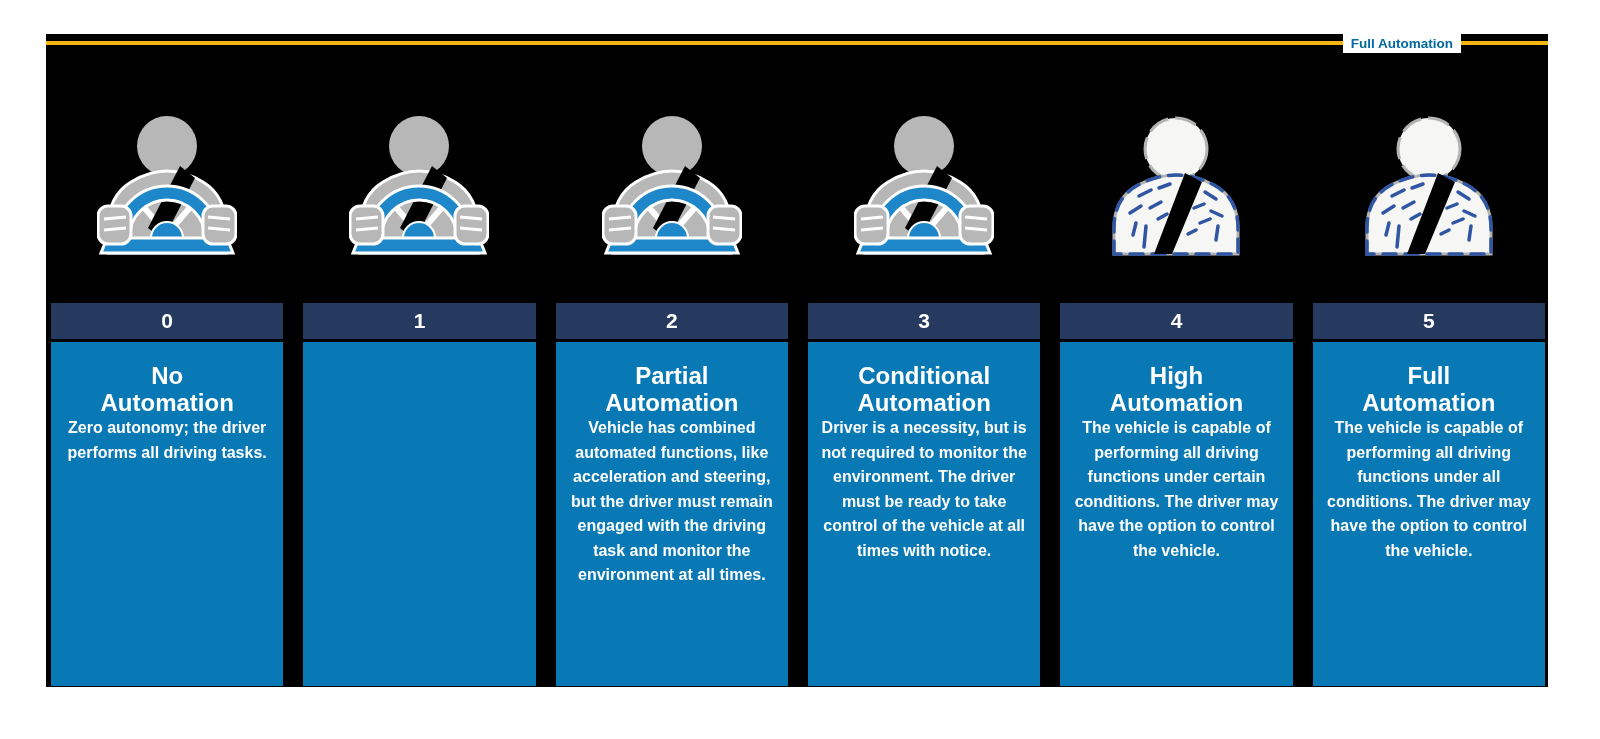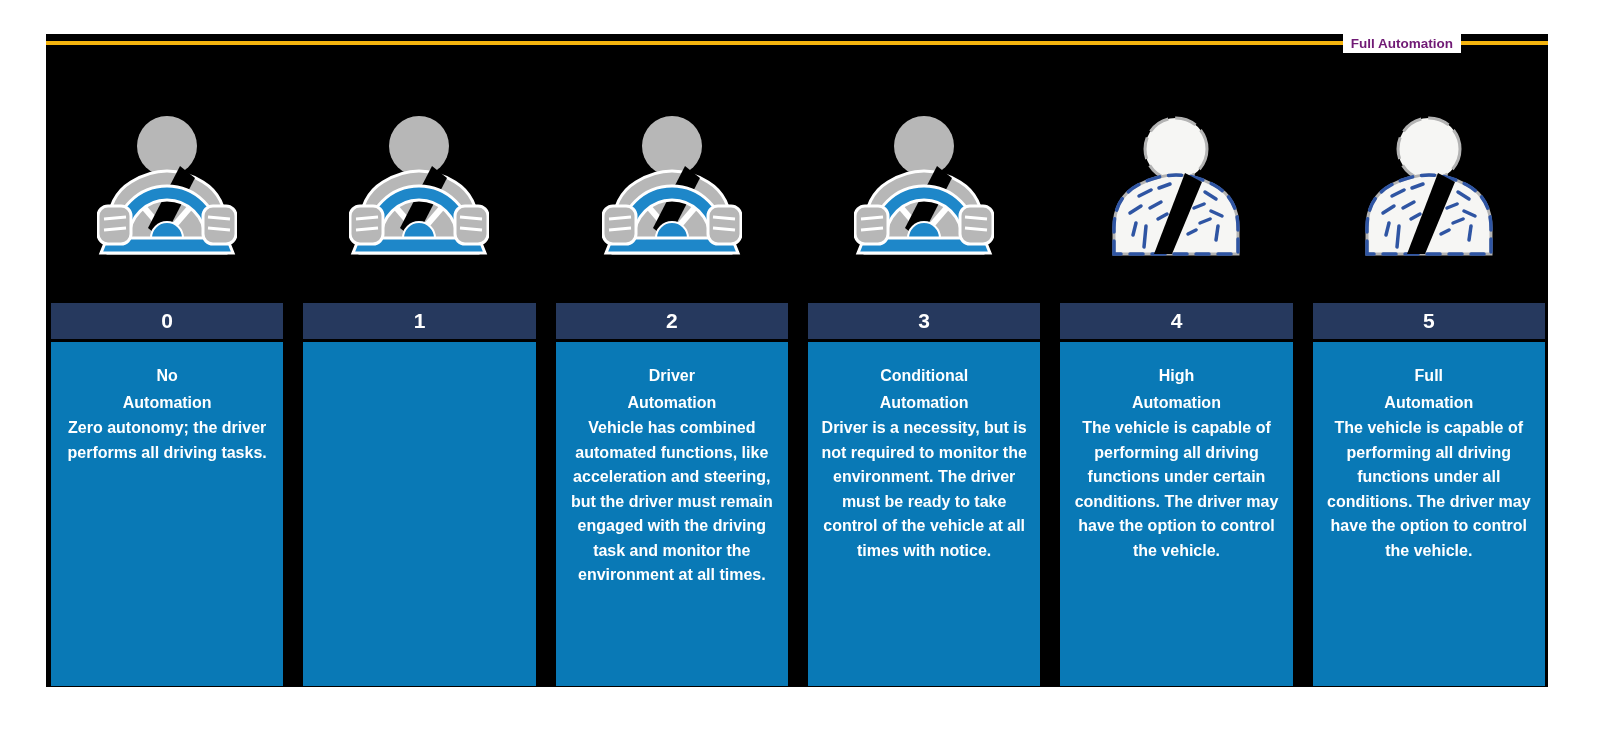--- a/index.html
+++ b/index.html
@@ -1,28 +1,28 @@
 <!DOCTYPE html>
 <html><head>
 <meta charset="utf-8">
 <style>
   html,body{margin:0;padding:0;background:#ffffff;}
   body{width:1600px;height:739px;position:relative;font-family:"Liberation Sans",sans-serif;}
   .board{position:absolute;left:46px;top:34px;width:1502px;height:653px;background:#000000;}
   .accent-line{position:absolute;left:0;right:0;top:7px;height:4px;background:#F5B40E;}
-  .tooltip{position:absolute;top:0;right:87px;background:#ffffff;color:#701a75;
+  .tooltip{position:absolute;top:0;right:87px;background:#ffffff;color:#0369a1;
            font-size:13.5px;font-weight:700;padding:2px 8px;line-height:15px;white-space:nowrap;}
   .columns{position:absolute;left:5px;right:3px;top:0;bottom:1px;display:flex;gap:20px;}
   .column{flex:1;display:flex;flex-direction:column;min-width:0;}
   .icon-box{height:269px;display:flex;justify-content:center;align-items:flex-start;}
   .icon-box svg{margin-top:82px;width:140px;height:140px;}
   .num-header{height:36px;background:#26395E;color:#ffffff;display:flex;align-items:center;
               justify-content:center;font-size:21px;font-weight:700;margin-bottom:3px;}
   .card{flex:1;background:#0979B6;color:#ffffff;text-align:center;padding:20px 12px 0 12px;}
-  .card-title{font-size:16px;line-height:27px;font-weight:700;}
+  .card-title{font-size:24px;line-height:27px;font-weight:700;}
   .card-desc{font-size:16px;line-height:24.5px;font-weight:700;}
 </style>
 </head>
 <body>
 
 <svg style="position:absolute;width:0;height:0;" aria-hidden="true">
   <defs>
     <symbol id="icon-driver" viewBox="0 0 140 140">
 
       <circle cx="70" cy="30" r="30" fill="#B7B7B7"></circle>
@@ -118,21 +118,21 @@
       <div class="icon-box">
         <svg viewBox="0 0 140 140">
             <use href="#icon-driver"></use>
           </svg>
       </div>
       <div class="num-header">
         <span>2</span>
       </div>
       <div class="card">
         <div class="card-title">
-          <span>Driver</span><br>
+          <span>Partial</span><br>
           <span>Automation</span>
         </div>
         <div class="card-desc">Vehicle has combined automated functions, like acceleration and steering, but the driver must remain engaged with the driving task and monitor the environment at all times.</div>
       </div>
     </div>
 
     <div class="column">
       <div class="icon-box">
         <svg viewBox="0 0 140 140">
             <use href="#icon-driver"></use>

